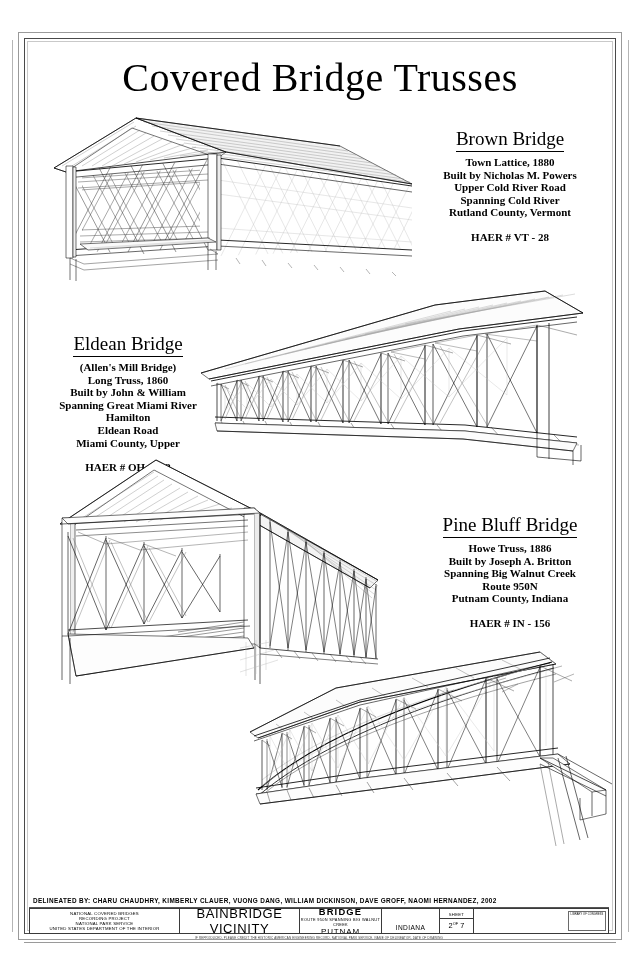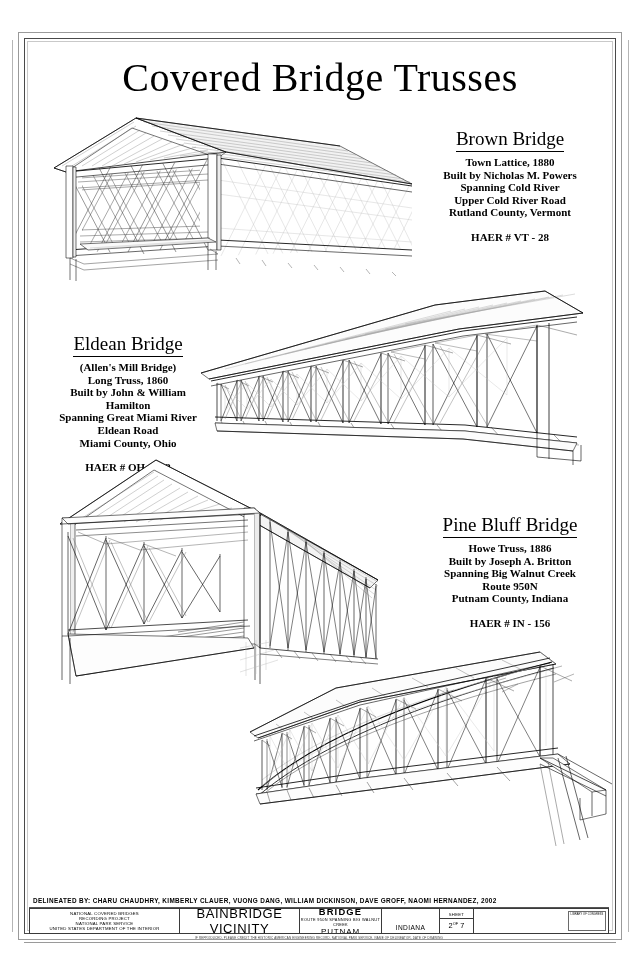--- a/index.html
+++ b/index.html
@@ -238,22 +238,22 @@
 
         <path d="M30,150 L30,172 M36,151 L36,173 M168,142 L168,162 M176,143 L176,162" stroke-width="0.55"></path>
       </g>
     </svg>
   </div>
 
   <div class="caption" id="cap-brown">
     <div class="cap-title">Brown Bridge</div>
     <div class="cap-line">Town Lattice, 1880</div>
     <div class="cap-line">Built by Nicholas M. Powers</div>
+    <div class="cap-line">Upper Cold River Road</div>
     <div class="cap-line">Spanning Cold River</div>
-    <div class="cap-line">Upper Cold River Road</div>
     <div class="cap-line">Rutland County, Vermont</div>
     <div class="cap-haer">HAER # VT - 28</div>
   </div>
 
   <div class="illus" id="ill-eldean">
     <svg viewBox="0 0 420 190" xmlns="http://www.w3.org/2000/svg">
       <g fill="none" stroke="#000" stroke-width="0.55" stroke-linejoin="round">
 
         <polygon points="16,88 250,20 360,6 398,28 274,44 24,94" fill="#fcfcfc"></polygon>
         <g stroke="#9a9a9a" stroke-width="0.35">
@@ -368,24 +368,24 @@
         <path d="M352,172 L396,176" stroke-width="0.6"></path>
       </g>
     </svg>
   </div>
 
   <div class="caption" id="cap-eldean">
     <div class="cap-title">Eldean Bridge</div>
     <div class="cap-line">(Allen's Mill Bridge)</div>
     <div class="cap-line">Long Truss, 1860</div>
     <div class="cap-line">Built by John &amp; William</div>
+    <div class="cap-line">Spanning Great Miami River</div>
     <div class="cap-line">Hamilton</div>
-    <div class="cap-line">Spanning Great Miami River</div>
     <div class="cap-line">Eldean Road</div>
-    <div class="cap-line">Miami County, Ohio</div>
+    <div class="cap-line">Miami County, Upper</div>
     <div class="cap-haer">HAER # OH - 122</div>
   </div>
 
   <div class="illus" id="ill-pinebluff">
     <svg viewBox="0 0 350 250" xmlns="http://www.w3.org/2000/svg">
       <g fill="none" stroke="#000" stroke-width="0.55" stroke-linejoin="round">
 
         <polygon points="12,72 108,8 214,62 206,70 106,18 22,76" fill="#fff"></polygon>
         <path d="M108,8 L214,62" stroke-width="0.75"></path>
         <path d="M108,8 L12,72" stroke-width="0.75"></path>

